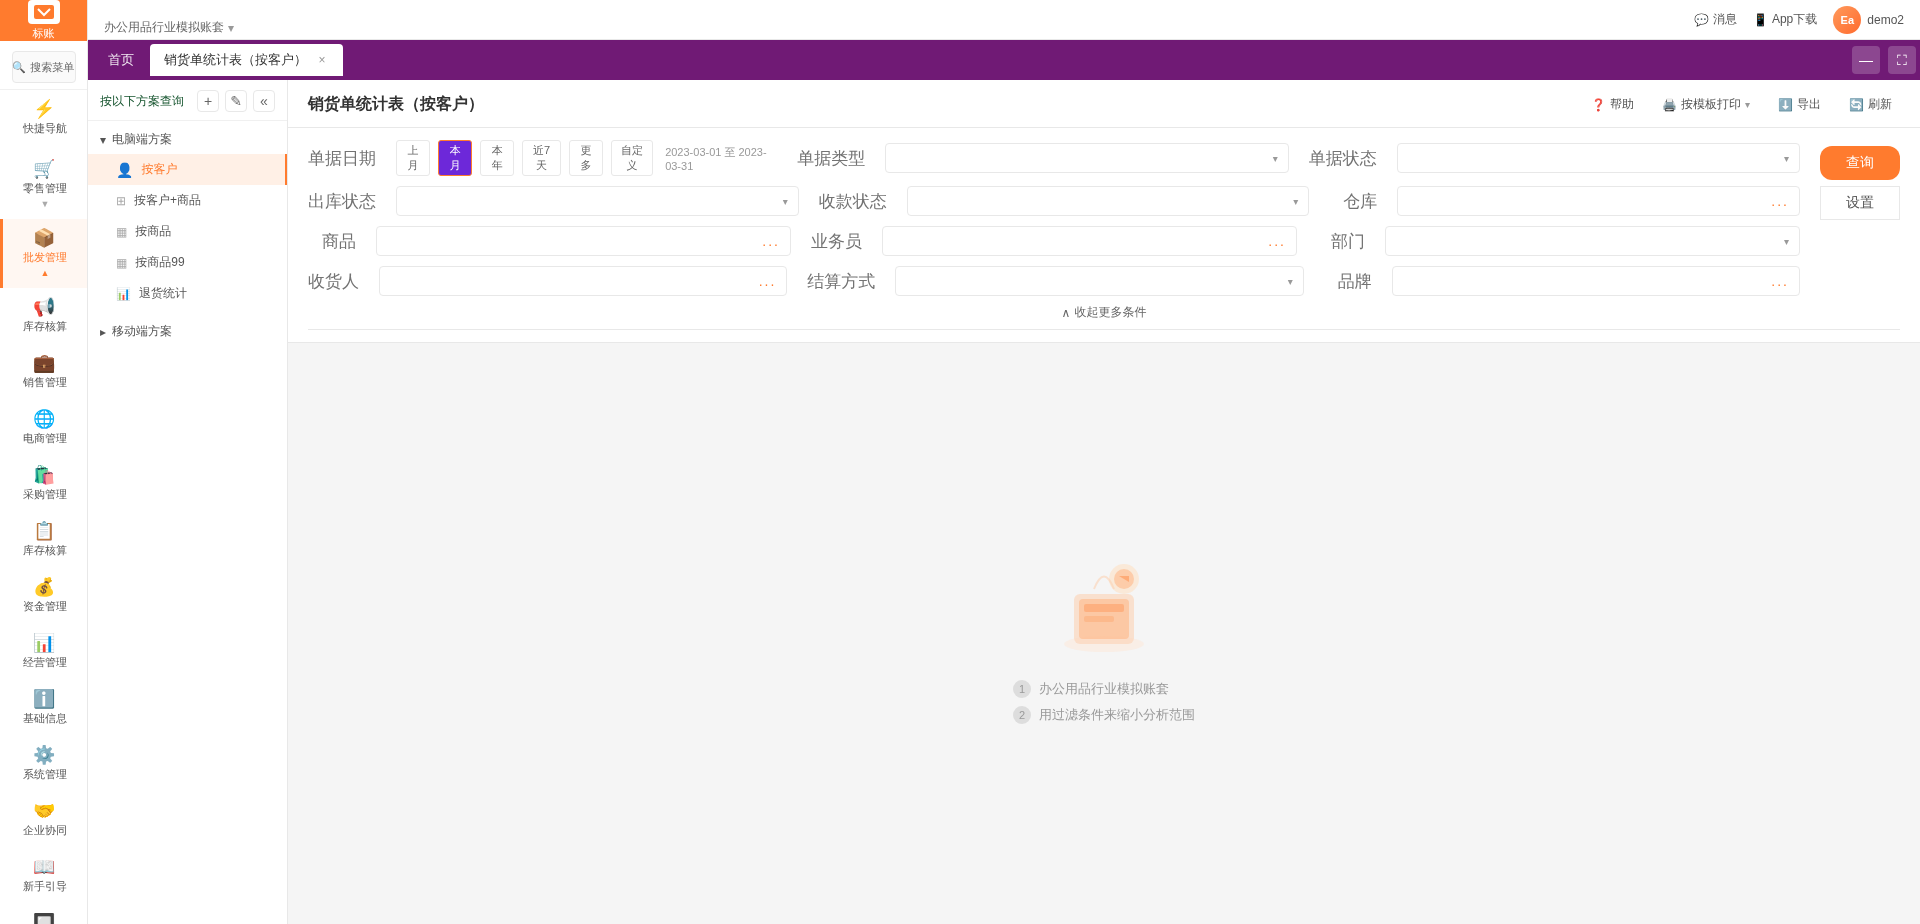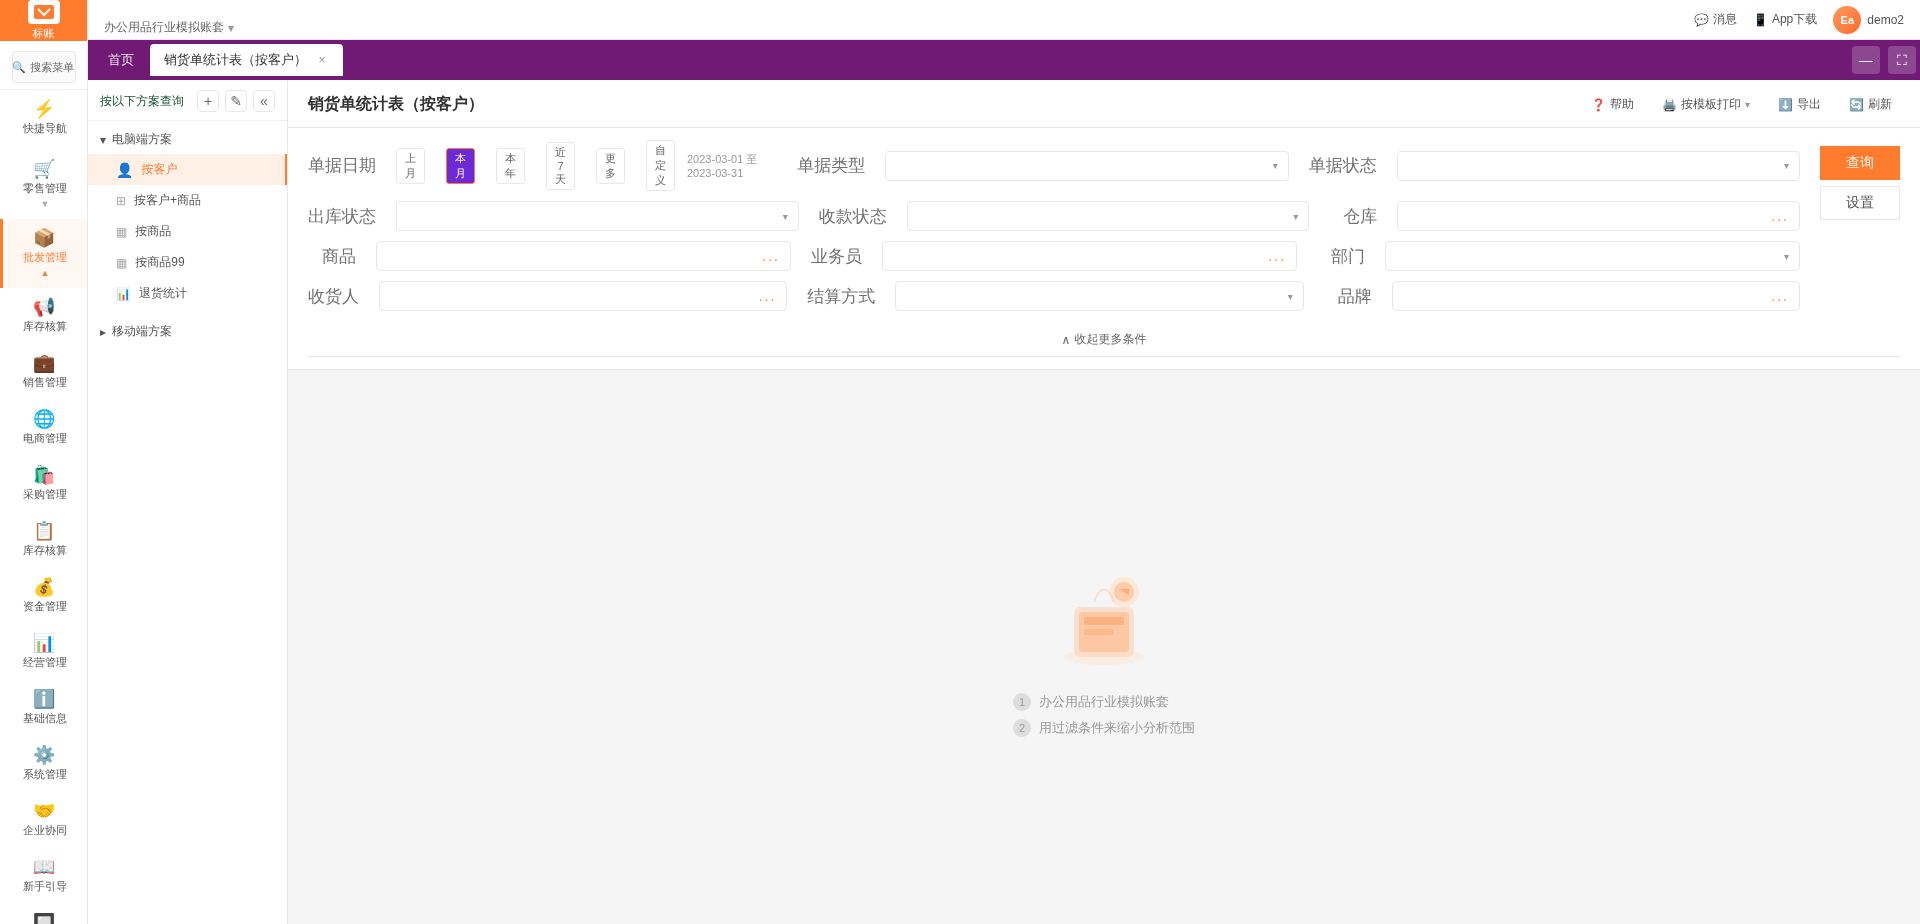--- a/index.html
+++ b/index.html
@@ -289,38 +289,38 @@
       background: #fff;
       padding: 12px 20px;
       border-bottom: 1px solid #e8e8e8;
     }
     .filter-row {
       display: flex;
       align-items: center;
       gap: 20px;
       margin-bottom: 10px;
     }
-    .filter-row:last-child { margin-bottom: 12px; }
+    .filter-row:last-child { margin-bottom: 0; }
     .filter-label {
       font-size: 17px;
       color: #737373;
       white-space: nowrap;
       min-width: 48px;
       text-align: right;
     }
     .filter-control {
       flex: 1;
       display: flex;
       align-items: center;
       gap: 8px;
     }
     .date-quick-btns {
       display: flex;
       align-items: center;
-      gap: 21px;
+      gap: 8px;
     }
     .date-quick-btn {
       padding: 2px 8px;
       border: 1px solid #e8e8e8;
       border-radius: 3px;
       font-size: 11px;
       color: #666;
       cursor: pointer;
       background: #fff;
     }
@@ -346,21 +346,21 @@
       color: #ccc;
     }
     .select-dots { color: #ff7b2e; font-size: 14px; letter-spacing: 2px; }
 
     .filter-query-btn {
       width: 80px;
       height: 34px;
       background: #ff7b2e;
       color: #fff;
       border: none;
-      border-radius: 0;
+      border-radius: 12px;
       font-size: 14px;
       cursor: pointer;
       font-weight: 500;
     }
     .filter-settings-btn {
       width: 80px;
       height: 34px;
       background: #fff;
       color: #555;
       border: 1px solid #e8e8e8;

